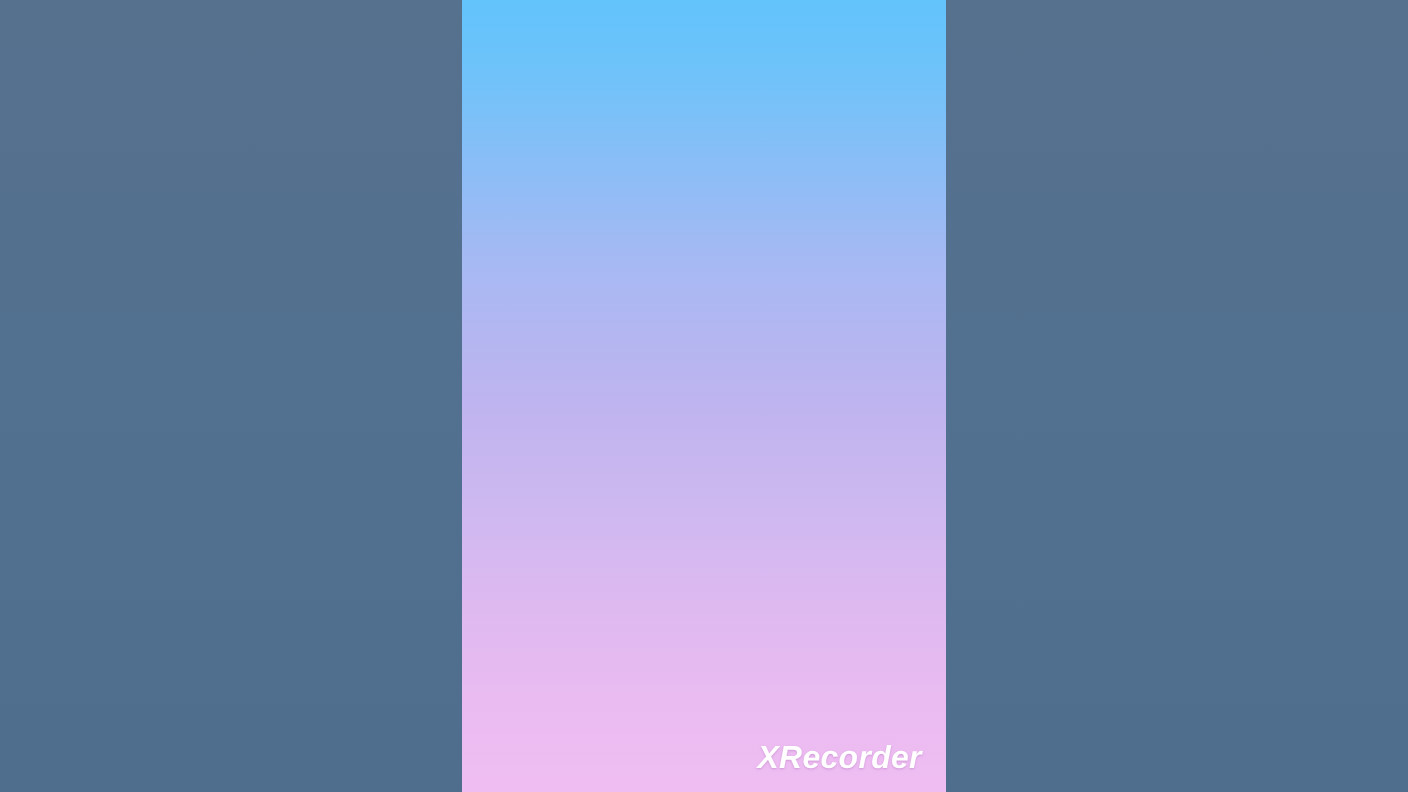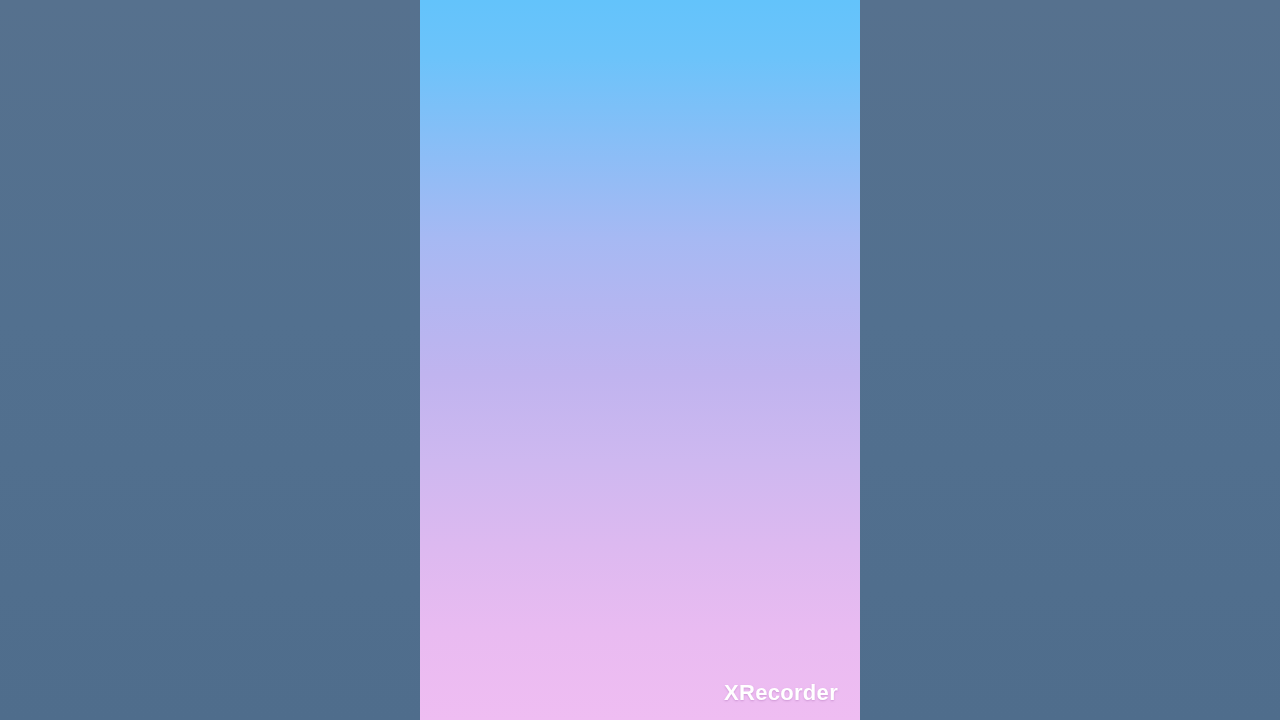--- a/index.html
+++ b/index.html
@@ -54,22 +54,23 @@
         #efbdf2 100%);
   }
 
   
   .watermark {
     position: absolute;
     right: 22px;
     bottom: 14px;
     z-index: 4;
     color: #ffffff;
-    font-size: 22px;
+    font-size: 29px;
     font-weight: bold;
+    font-style: italic;
     letter-spacing: 0.3px;
     text-shadow: 0 1px 2px rgba(180,120,190,0.55);
     user-select: none;
   }
 </style>
 </head>
 <body>
 
 <div class="stage">
 

